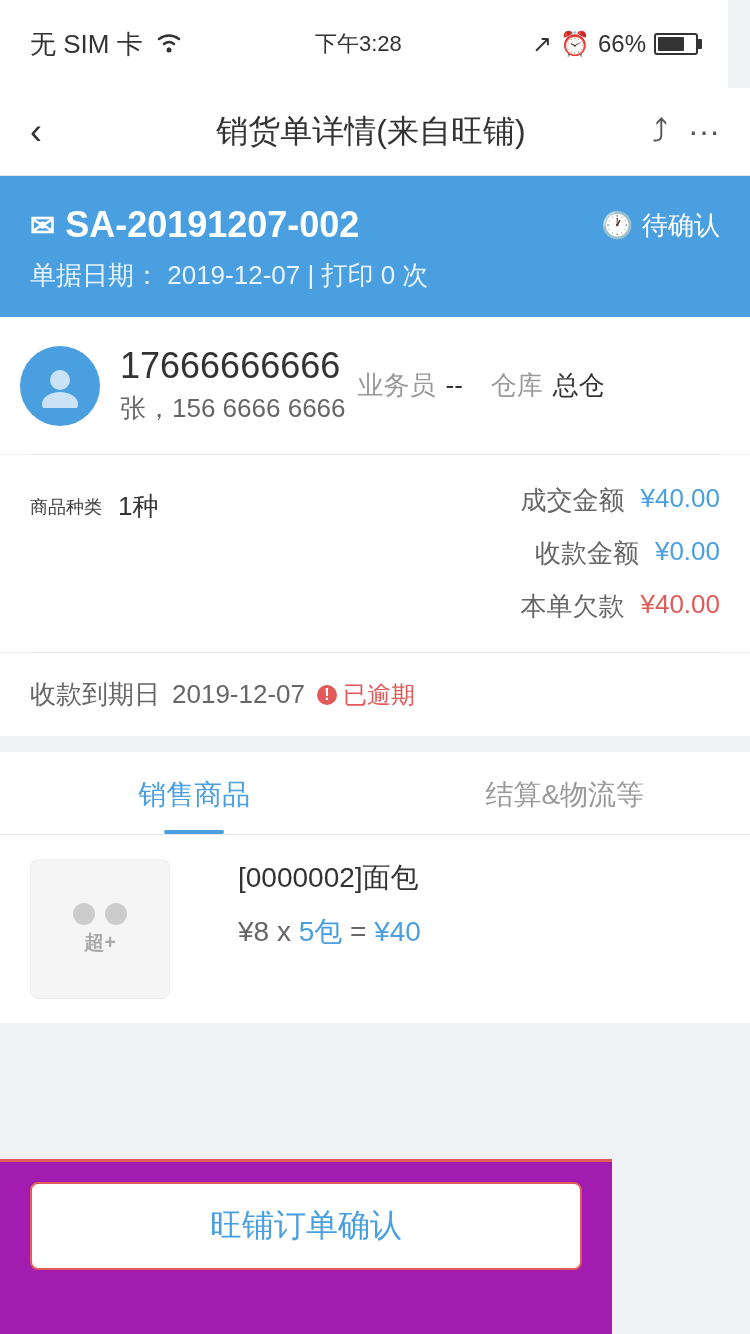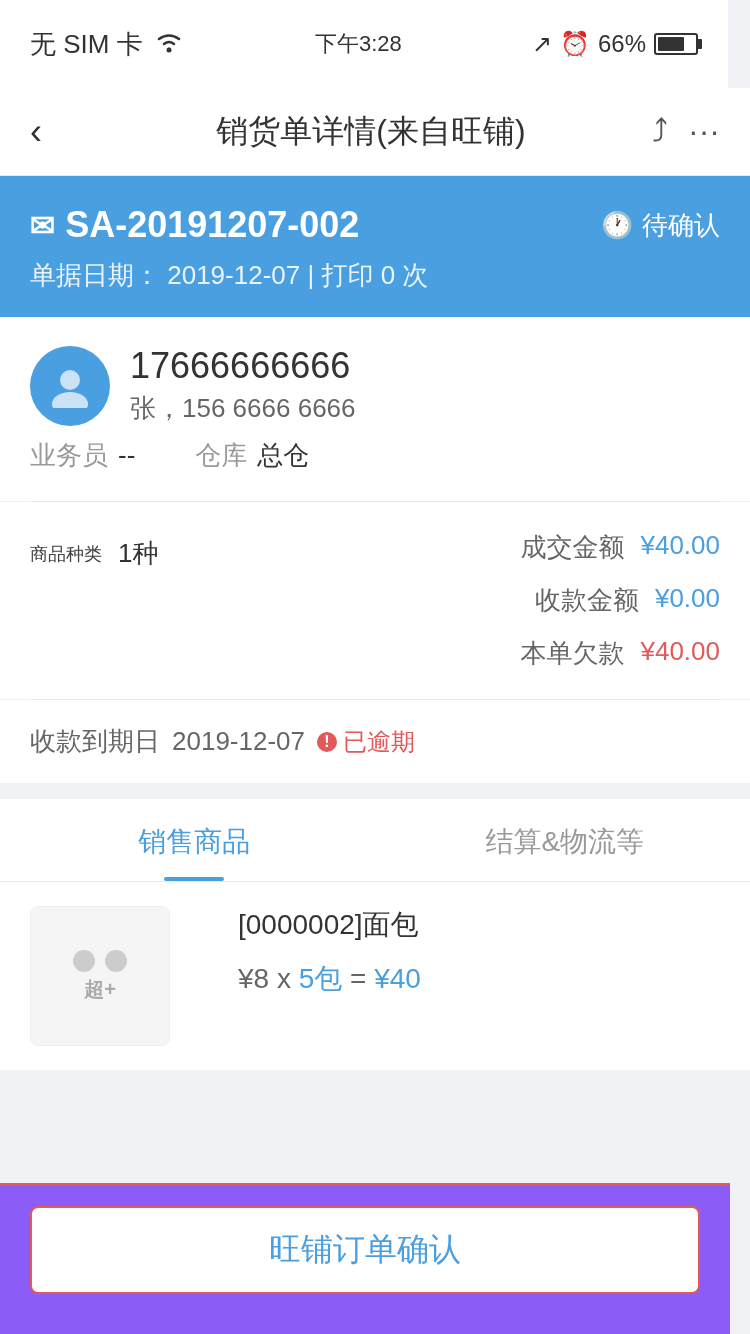--- a/index.html
+++ b/index.html
@@ -111,24 +111,24 @@
       font-size: 26px;
     }
     .order-date {
       font-size: 26px;
       color: #e8f4ff;
     }
 
     
     .customer-section {
       background: #fff;
-      padding: 28px 30px;
+      padding: 28px 20px;
       margin-bottom: 0;
       display: flex;
-      flex-direction: column;
+      flex-direction: row;
       gap: 12px;
     }
     .customer-top {
       display: flex;
       align-items: center;
       gap: 20px;
     }
     .avatar {
       width: 80px;
       height: 80px;
@@ -146,21 +146,21 @@
       font-weight: 500;
       color: #333;
     }
     .customer-name {
       font-size: 26px;
       color: #666;
       margin-top: 4px;
     }
     .customer-meta {
       display: flex;
-      gap: 60px;
+      gap: 28px;
       font-size: 26px;
       color: #666;
       padding-left: 0;
     }
     .meta-item { display: flex; gap: 10px; align-items: center; }
     .meta-label { color: #999; }
     .meta-value { color: #333; }
 
     
     .summary-section {
@@ -322,23 +322,23 @@
       color: #666;
     }
     .price-qty { color: #4a9fe0; font-weight: 500; }
     .price-total { color: #4a9fe0; font-weight: 500; }
 
     
     .bottom-bar {
       position: fixed;
       bottom: 0;
       left: 0;
-      width: 730px;
-      background: #8b5cf6;
-      padding: 20px 30px 40px;
+      width: 612px;
+      background: #a21caf;
+      padding: 20px 30px 64px;
       border-top: 3px solid #e05a5a;
     }
     .confirm-btn {
       width: 100%;
       height: 88px;
       background: #fff;
       border: 2px solid #e05a5a;
       border-radius: 8px;
       font-size: 32px;
       color: #4a9fe0;

